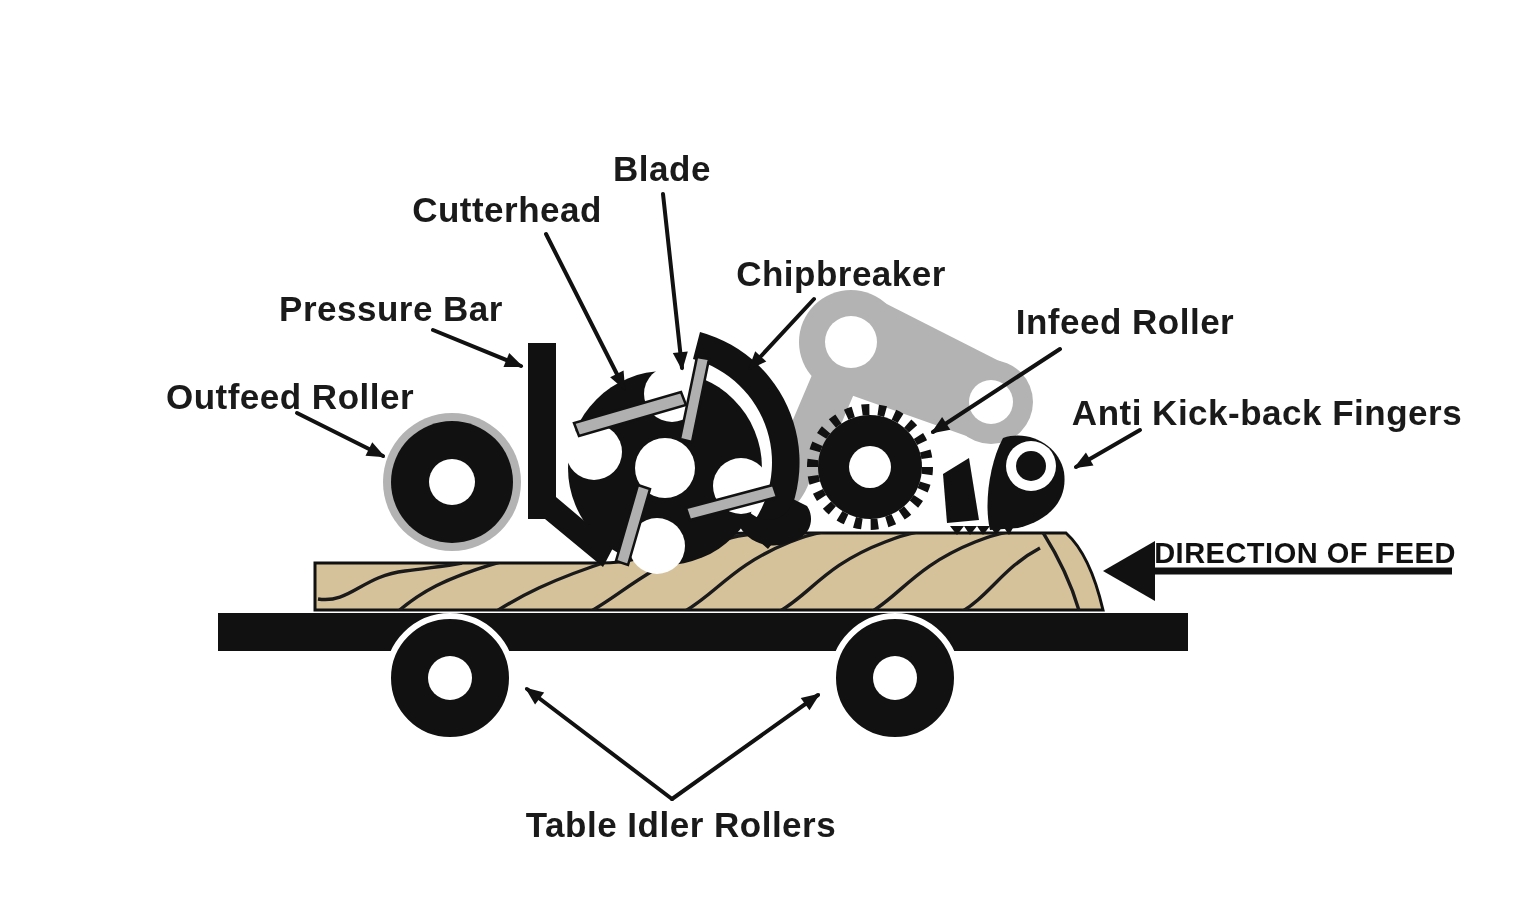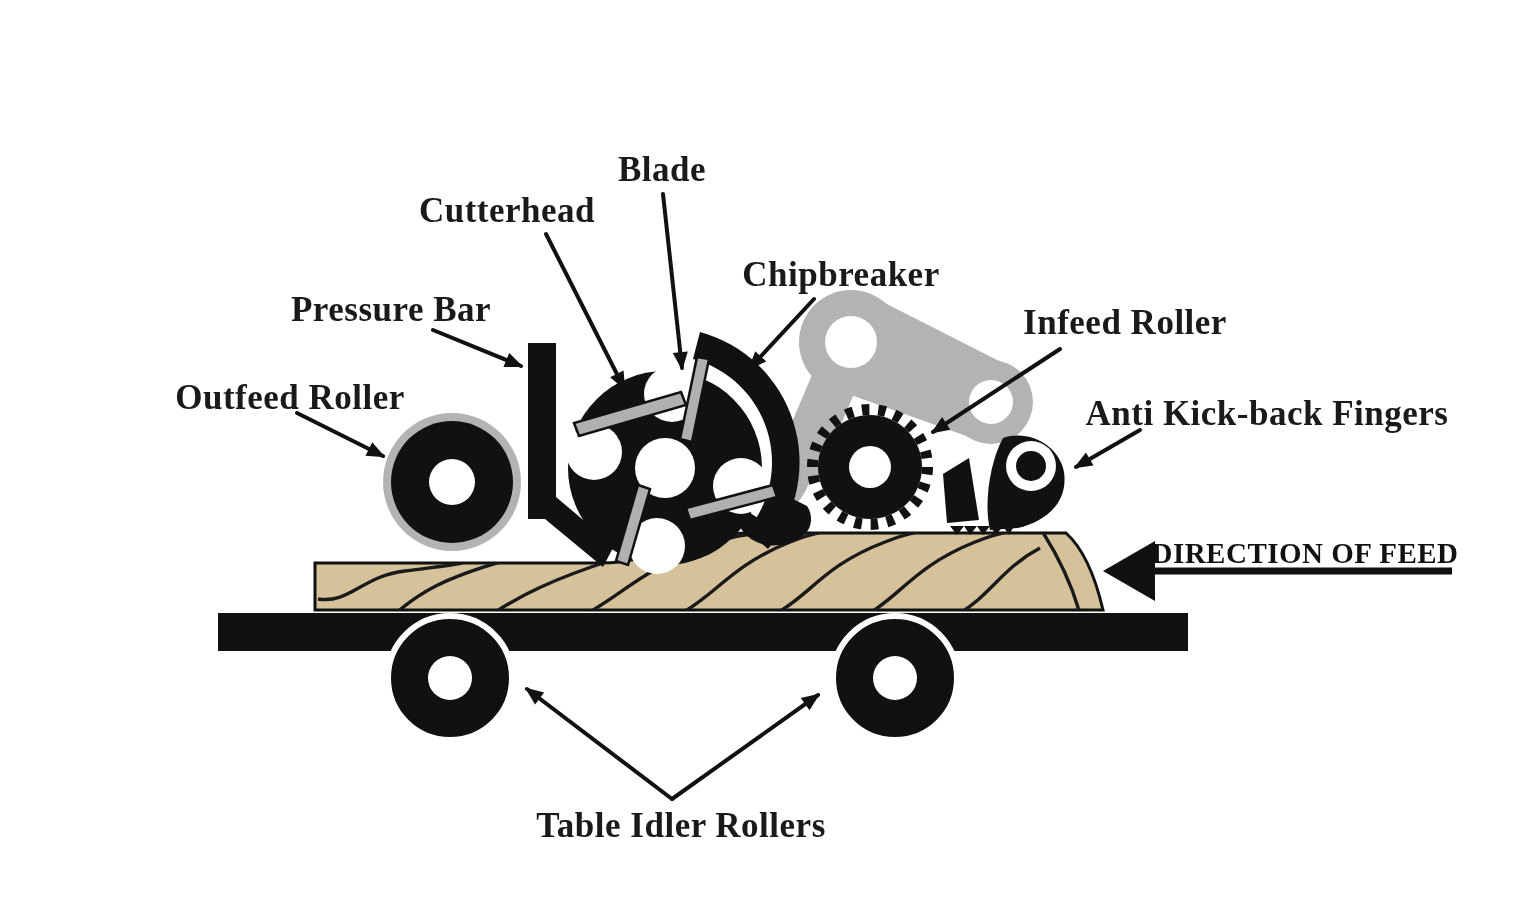--- a/index.html
+++ b/index.html
@@ -1,17 +1,17 @@
 <!DOCTYPE html>
 <html><head>
 <meta charset="utf-8">
 <style>
   html,body{margin:0;padding:0;background:#ffffff;}
   .stage{position:relative;width:1536px;height:913px;background:#fff;overflow:hidden;
-         font-family:Liberation Serif, serif;}
+         font-family:Liberation Sans, sans-serif;}
   svg{position:absolute;left:0;top:0;}
   text.lbl{font-size:35px;font-weight:600;fill:#1a1a1a;letter-spacing:.5px;}
   text.lbl-bold{font-size:29px;font-weight:800;fill:#111;letter-spacing:.5px;}
   .arrow{stroke:#111;stroke-width:4;fill:none;stroke-linecap:round;}
   .ink{fill:#111;}
   .outline{stroke:#111;stroke-width:3;}
   .grain{stroke:#1a1a1a;stroke-width:3.4;fill:none;}
 </style>
 </head>
 <body>

